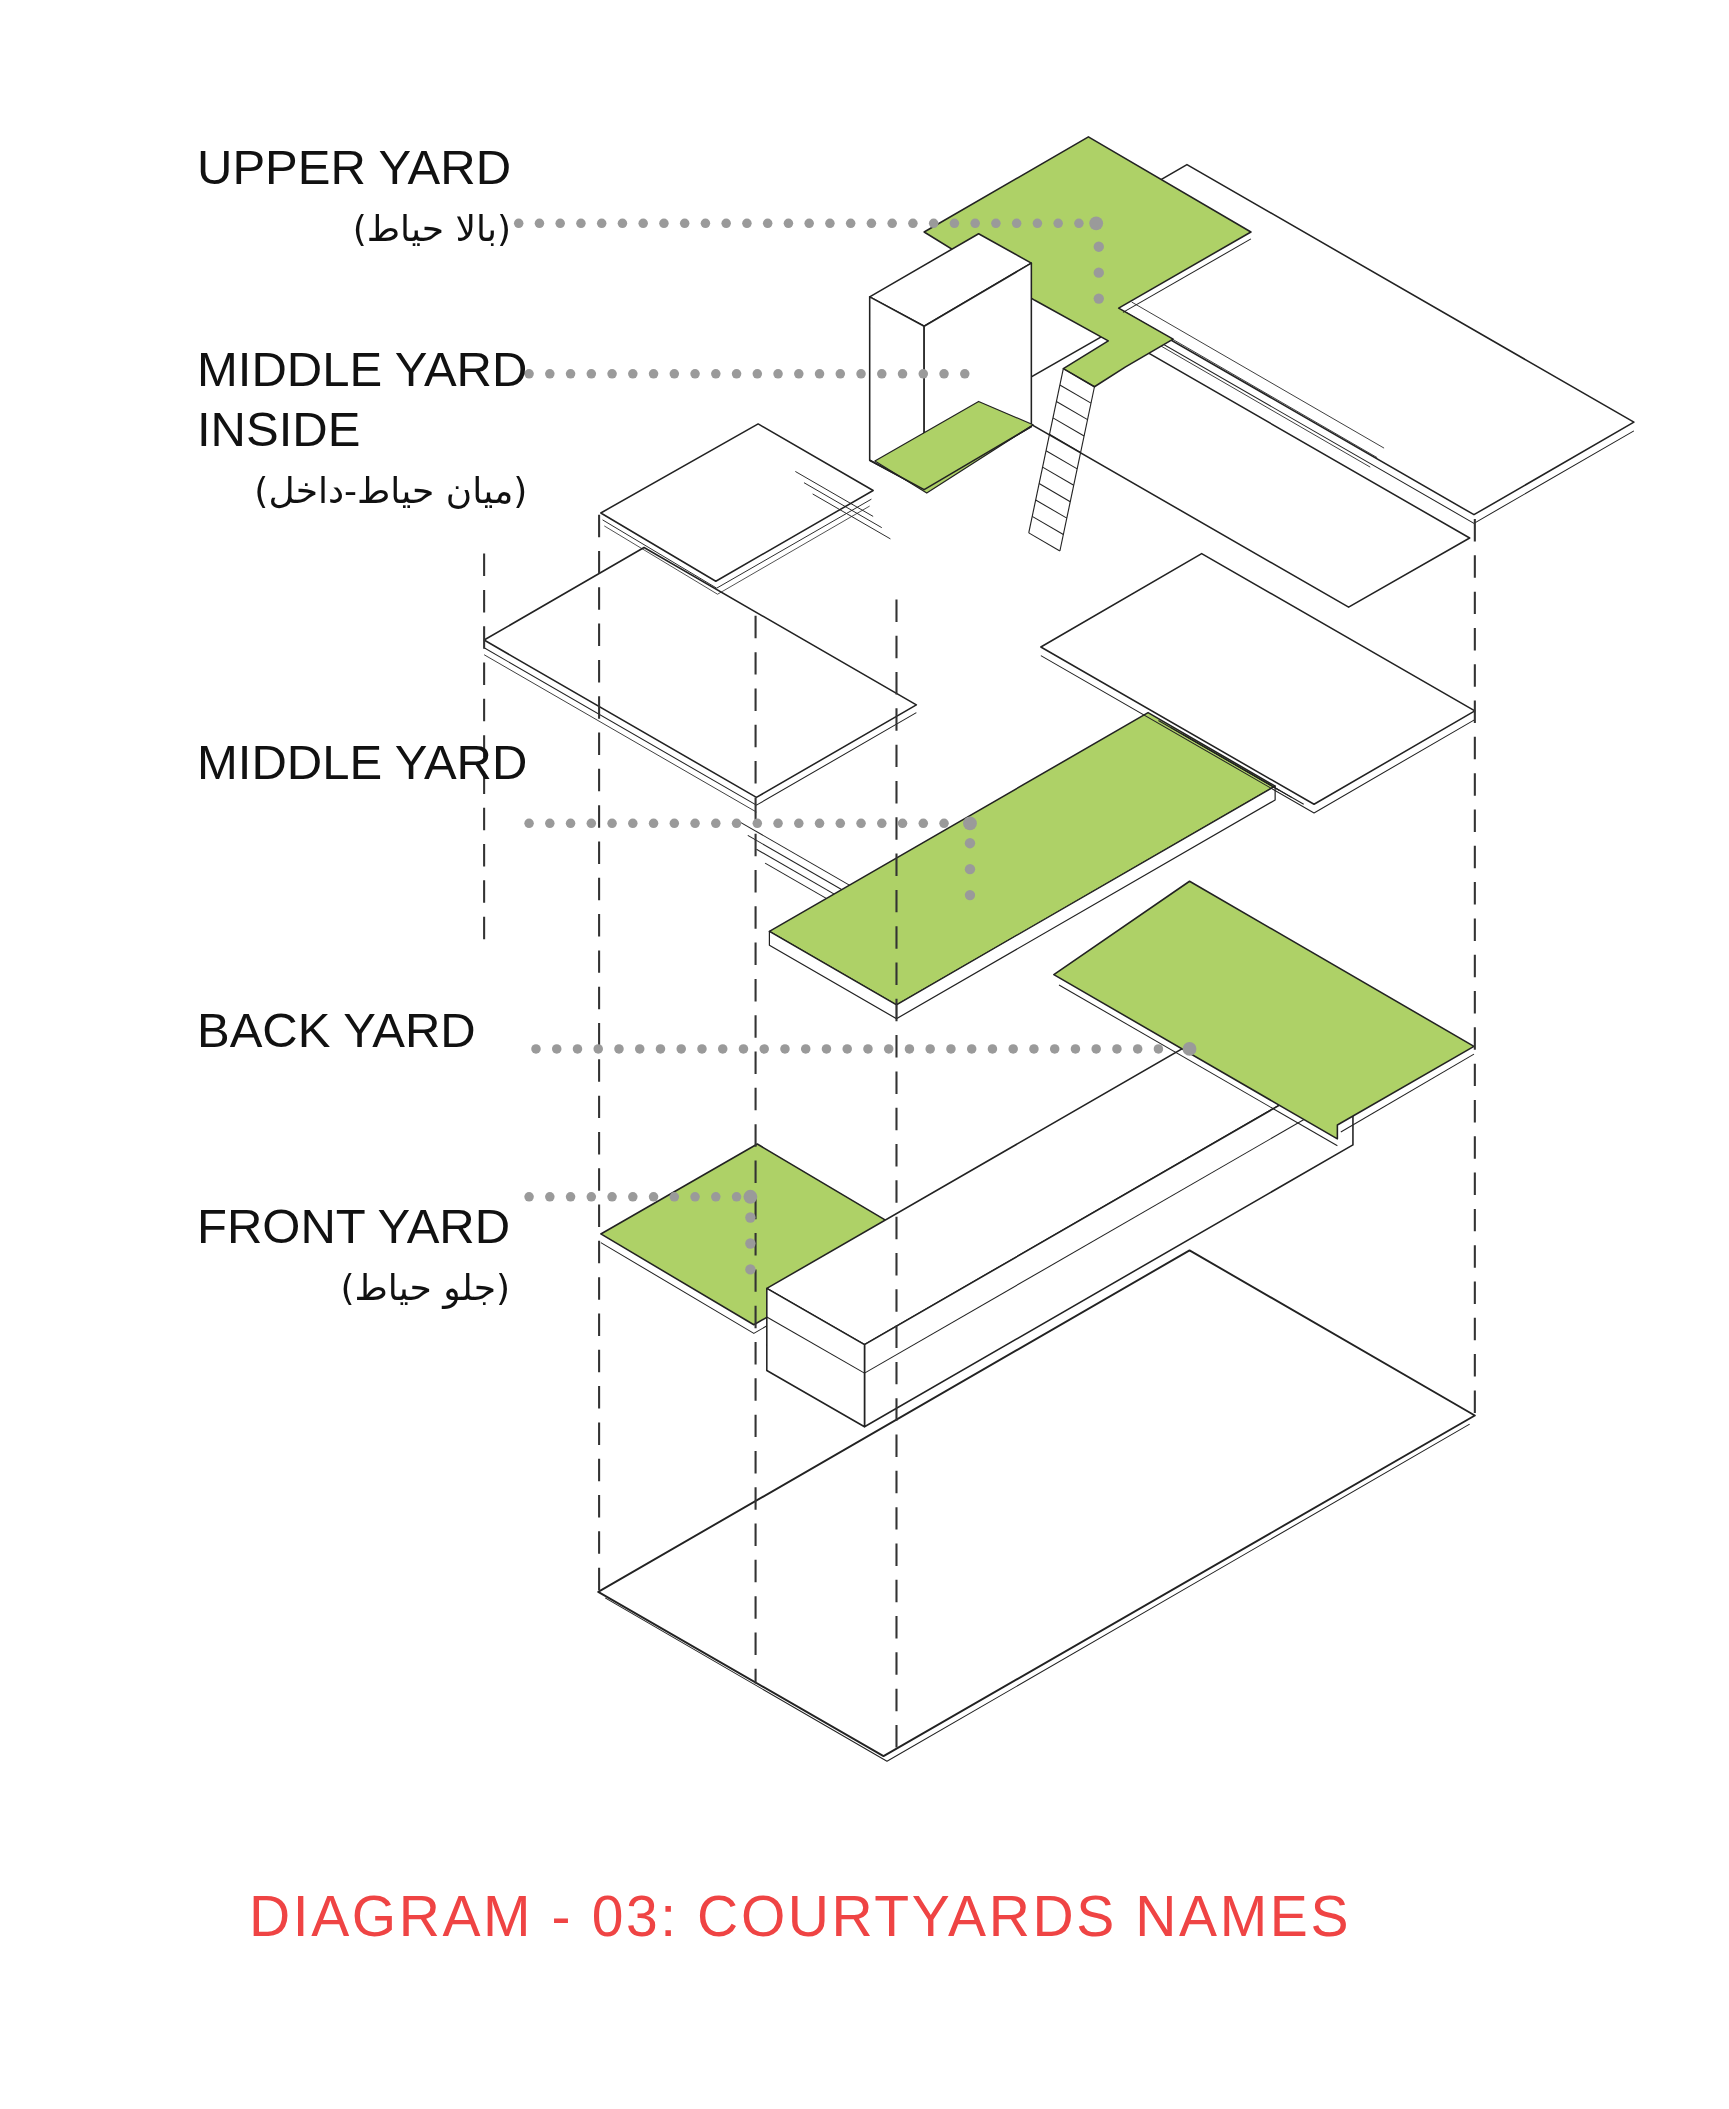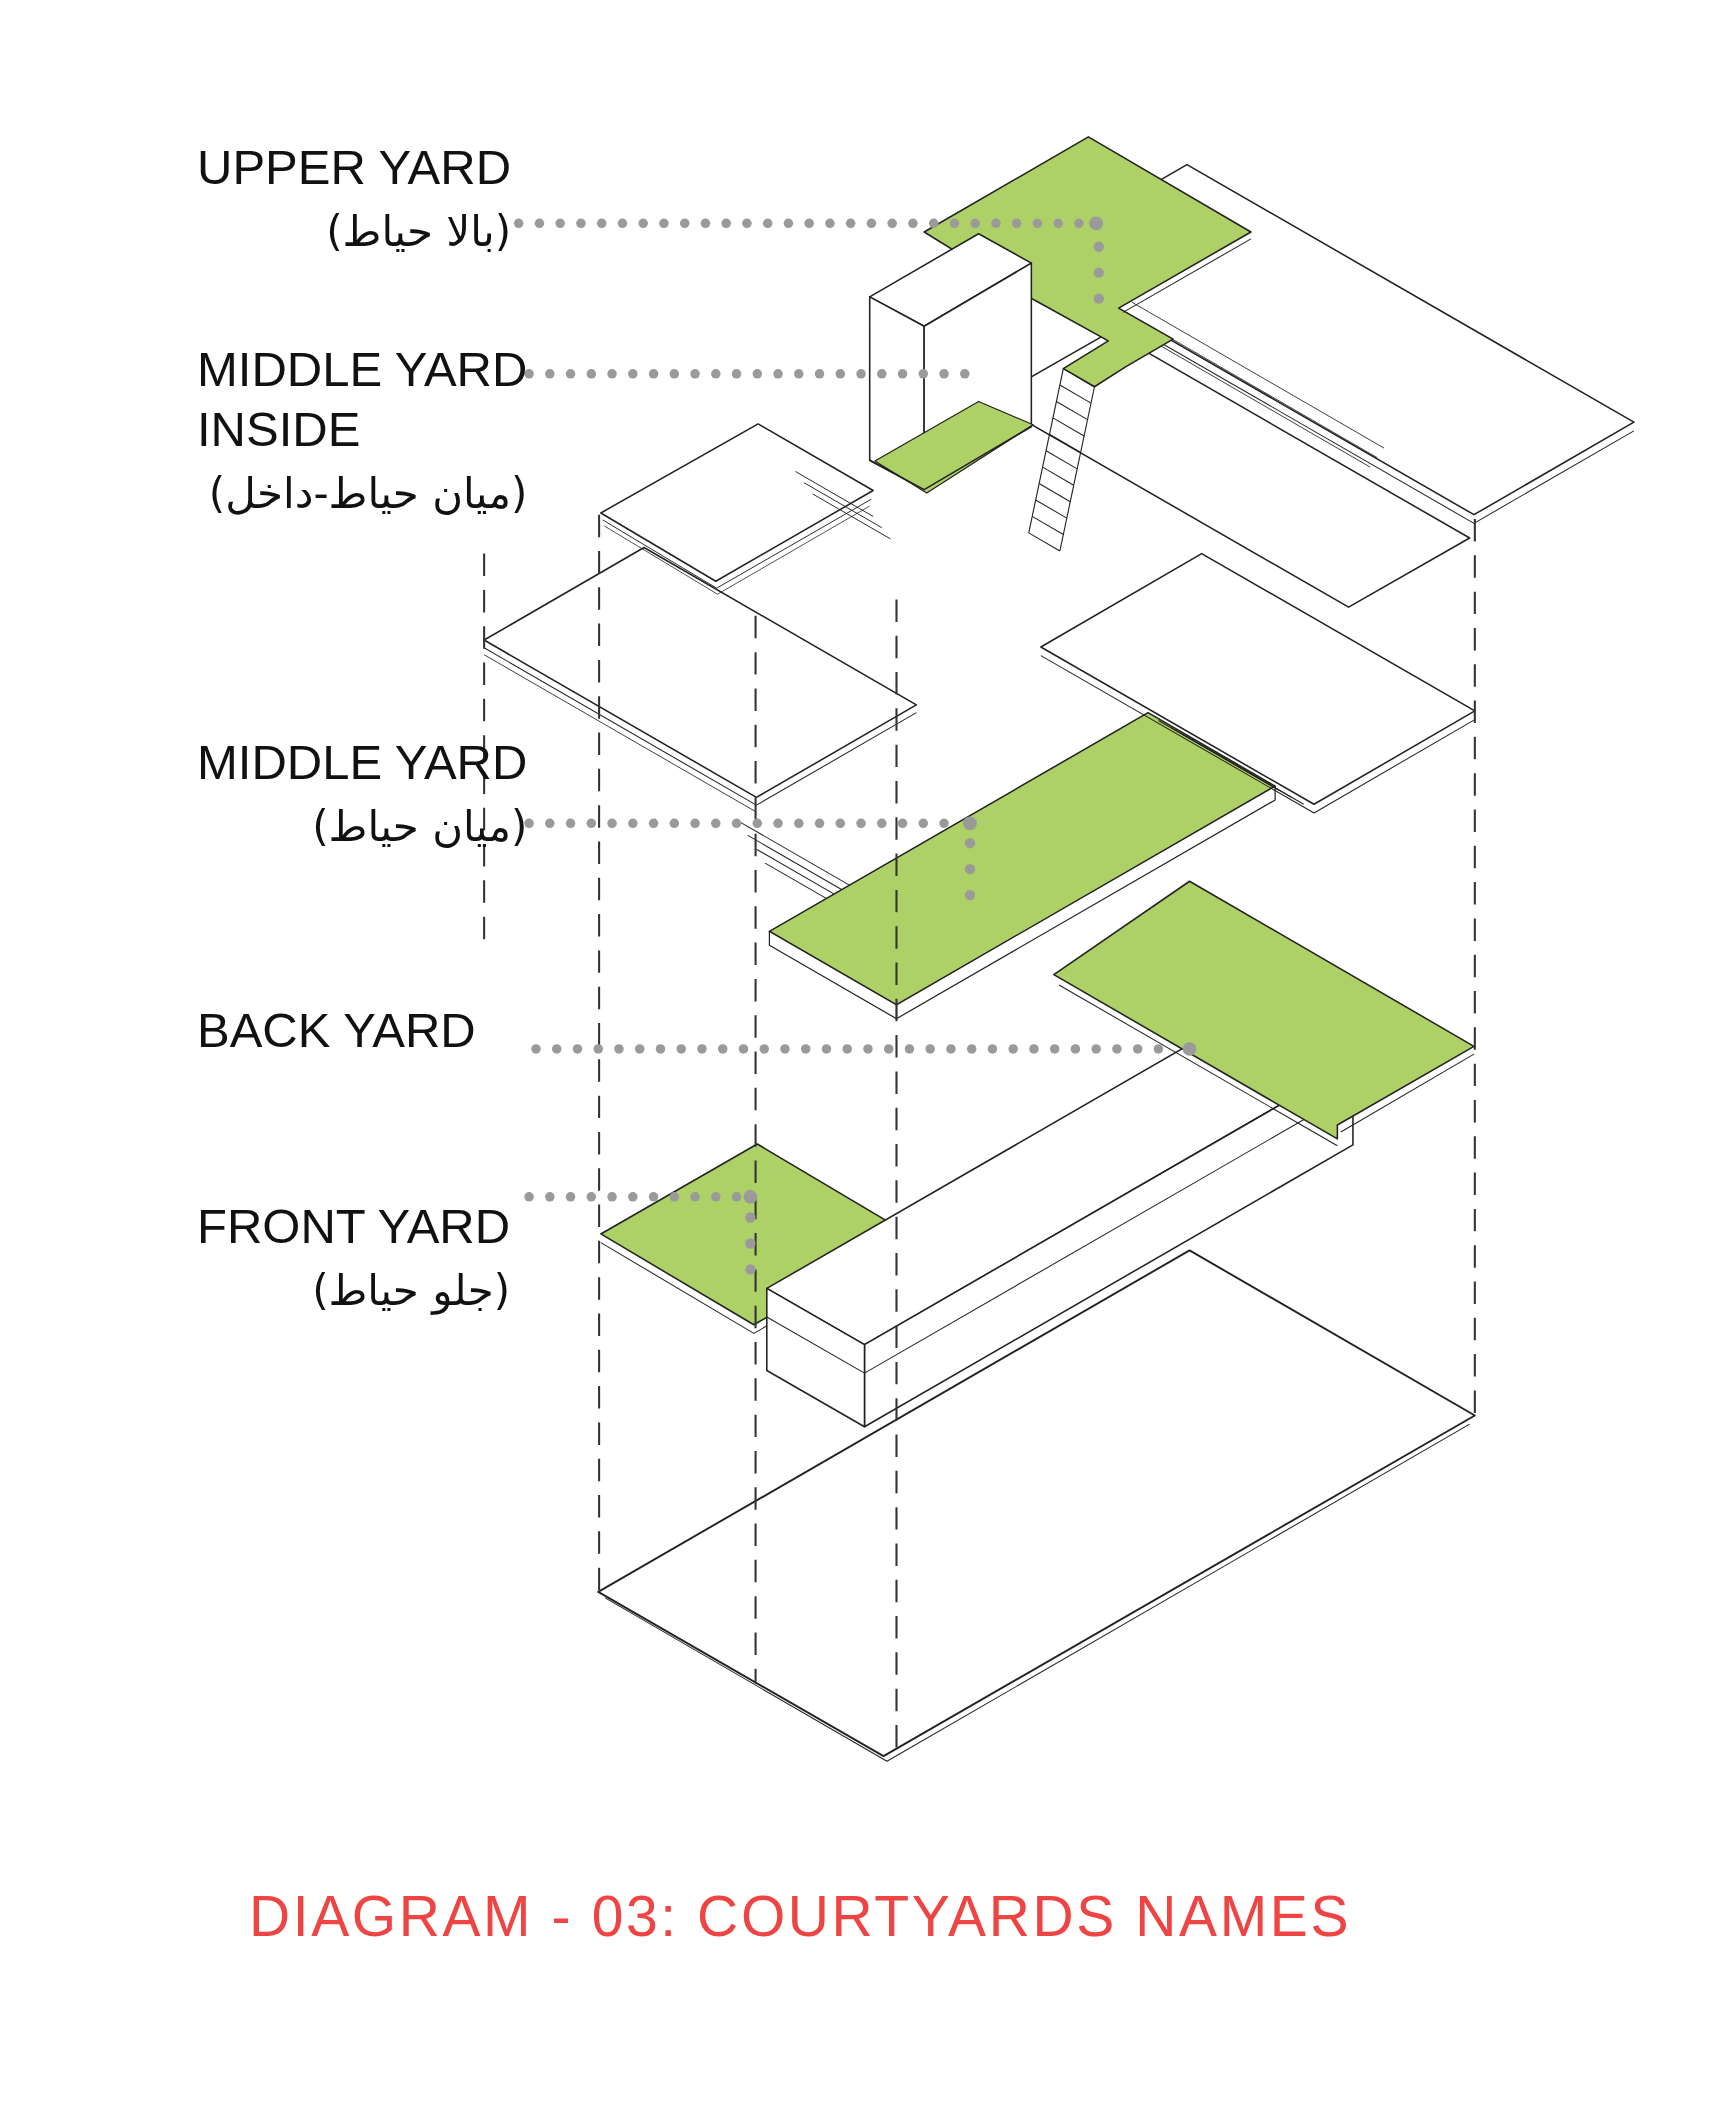--- a/index.html
+++ b/index.html
@@ -3,21 +3,21 @@
 <meta charset="utf-8">
 <style>
   html,body{margin:0;padding:0;background:#ffffff;}
   body{width:1729px;height:2110px;position:relative;overflow:hidden;
        font-family:"Liberation Sans", sans-serif;}
   #stage{position:absolute;left:0;top:0;width:1729px;height:2074px;}
   svg#axon{position:absolute;left:0;top:0;}
   .label{position:absolute;left:197px;color:#1a1a1a;}
   .label .en{font-size:49px;line-height:1.22;font-weight:400;
              letter-spacing:0px;white-space:pre-line;color:#111;}
-  .label .fa{font-size:42px;line-height:1.25;margin-top:8.6px;
+  .label .fa{font-size:36px;line-height:1.25;margin-top:8.6px;
              font-family:"DejaVu Sans", sans-serif;color:#111;}
   #caption{position:absolute;left:800px;top:1883px;transform:translateX(-50%);
            font-size:57px;letter-spacing:2.6px;color:#ef4444;white-space:nowrap;
            font-weight:400;}
 </style>
 </head>
 <body>
 
 <div id="stage">
   <svg id="axon" xmlns="http://www.w3.org/2000/svg" width="1729" height="2110" viewBox="0 0 2000 2440">
@@ -217,21 +217,20 @@
     <div class="en">UPPER YARD</div>
     <div class="fa" dir="rtl">(بالا حیاط)</div>
   </div>
   <div class="label" style="top: 340px;">
     <div class="en">MIDDLE YARD
 INSIDE</div>
     <div class="fa" dir="rtl">(میان حیاط-داخل)</div>
   </div>
   <div class="label" style="top: 733px;">
     <div class="en">MIDDLE YARD</div>
-    <div class="fa" dir="rtl">(میان حیاط)</div>
   </div>
   <div class="label" style="top: 1001px;">
     <div class="en">BACK YARD</div>
   </div>
   <div class="label" style="top: 1197px;">
     <div class="en">FRONT YARD</div>
     <div class="fa" dir="rtl">(جلو حیاط)</div>
   </div>
 
   <div id="caption">DIAGRAM - 03: COURTYARDS NAMES</div>

